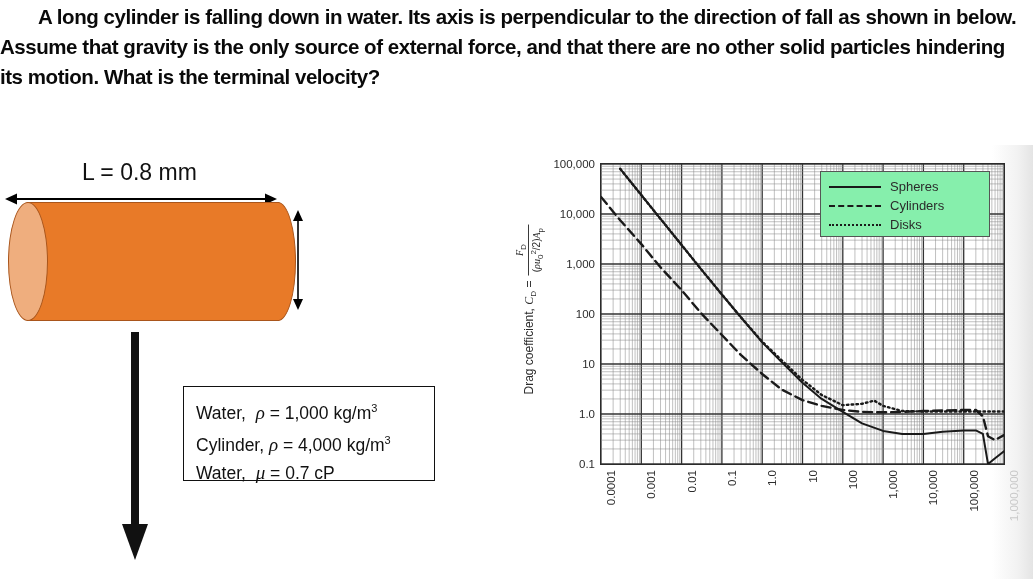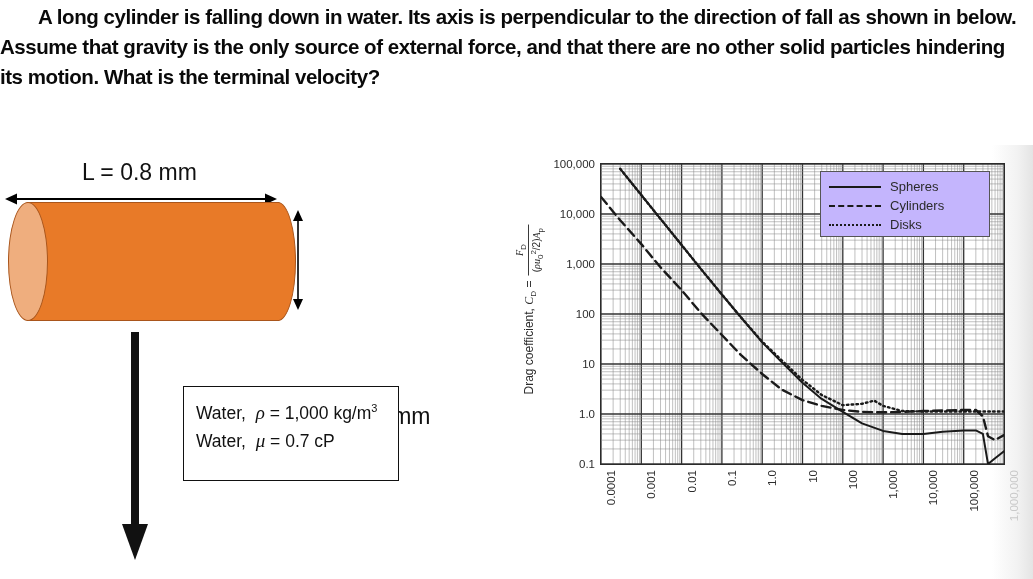--- a/index.html
+++ b/index.html
@@ -39,21 +39,21 @@
   #cyl-cap-right{position:absolute;left:255px;top:0;width:34px;height:117px;
             background:#E87A28;border:1.5px solid #a9551b;
             border-radius:50%/50%;}
   #cyl-cap-right-mask{position:absolute;left:255px;top:1.5px;width:19px;height:114px;
             background:#E87A28;}
 
   
   #arrow-fall{position:absolute;left:122px;top:182px;width:26px;height:228px;}
 
   
-  #props-box{position:absolute;left:183px;top:236px;width:216px;height:95px;
+  #props-box{position:absolute;left:183px;top:236px;width:252px;height:95px;
              border:1.6px solid #111;background:#fff;
              padding:8px 12px 0 12px;box-sizing:border-box;}
   .prop-line{font-family:"Liberation Sans",sans-serif;font-size:17.5px;
              line-height:27px;color:#111;white-space:nowrap;}
   .prop-line i{font-family:"Liberation Serif",serif;font-style:italic;
                font-size:19px;}
   .prop-line sup{font-size:11px;vertical-align:super;}
 
   
   #chart{position:absolute;left:520px;top:145px;width:513px;height:434px;
@@ -87,21 +87,21 @@
 
   .frac{display:inline-block;vertical-align:middle;text-align:center;
         font-size:10px;line-height:1.15;margin:0 2px;}
   .frac .num{display:block;border-bottom:1px solid #3a3a3a;padding:0 3px;}
   .frac .den{display:block;padding:0 3px;}
   .it{font-family:"Liberation Serif",serif;font-style:italic;}
   .sub{font-size:8px;vertical-align:sub;}
   .sup{font-size:8px;vertical-align:super;}
 
   #legend{position:absolute;left:300px;top:26px;width:170px;height:66px;
-          border:1.2px solid #555;background:#c4b5fd;box-sizing:border-box;
+          border:1.2px solid #555;background:#86efac;box-sizing:border-box;
           padding:5px 0 0 8px;}
   .leg-row{height:19px;display:flex;align-items:center;}
   .leg-sample{width:52px;height:12px;margin-right:9px;position:relative;}
   .leg-txt{font-family:"Liberation Sans",sans-serif;font-size:13px;color:#2b2b2b;}
   .s-solid{border-top:2.2px solid #1a1a1a;position:absolute;top:5px;left:0;width:52px;}
   .s-dot{border-top:2.4px dotted #1a1a1a;position:absolute;top:5px;left:0;width:52px;}
   .s-dash{border-top:2.4px dashed #1a1a1a;position:absolute;top:5px;left:0;width:52px;}
 </style>
 </head>
 <body>
@@ -134,20 +134,23 @@
   <div class="dimlabel" id="label-D">D = 0.2 mm</div>
 
   <svg id="arrow-fall" viewBox="0 0 26 228">
     <rect x="9" y="0" width="8" height="198" fill="#111"></rect>
     <polygon points="13,228 0,192 26,192" fill="#111"></polygon>
   </svg>
 
   <div id="props-box">
     <div class="prop-line">
       <span>Water, &nbsp;<i>ρ</i> = 1,000 kg/m<sup>3</sup></span>
+    </div>
+    <div class="prop-line">
+      <span>Cylinder, <i>ρ</i> = 4,000 kg/m<sup>3</sup></span>
     </div>
     <div class="prop-line">
       <span>Water, &nbsp;<i>μ</i> = 0.7 cP</span>
     </div>
   </div>
 </div>
 
 <div id="chart">
   <div id="chart-page"></div>
 

